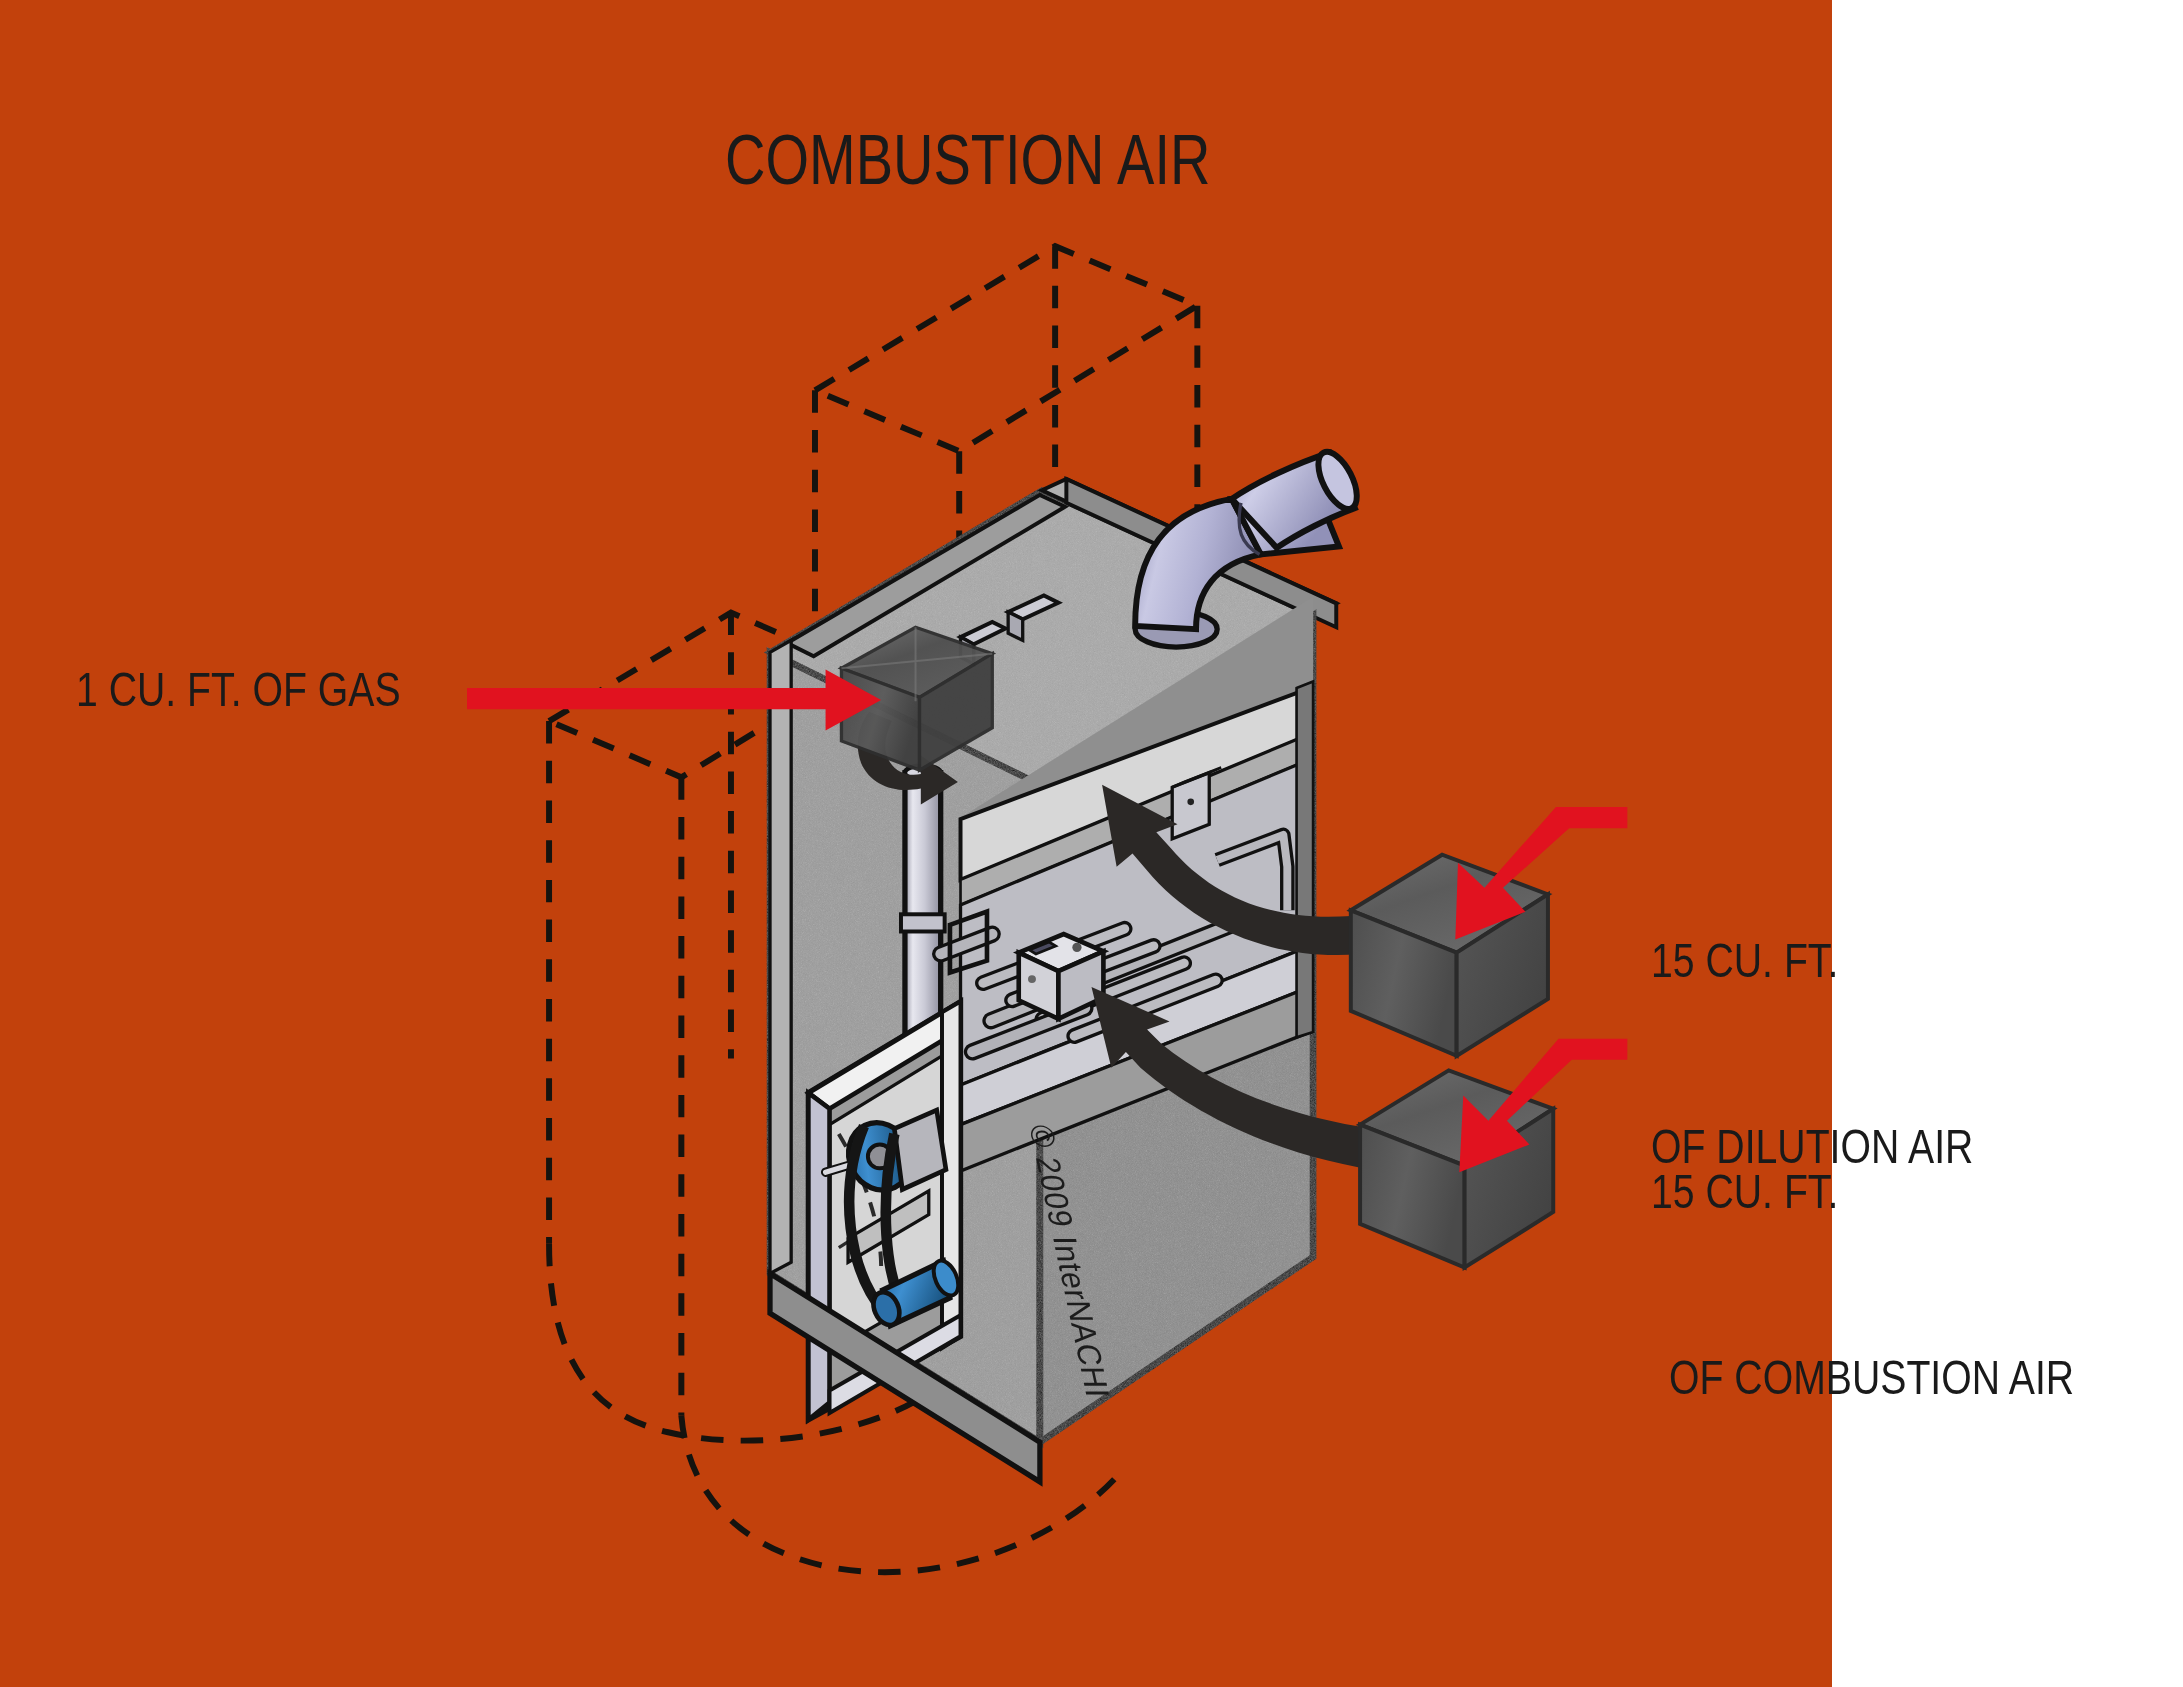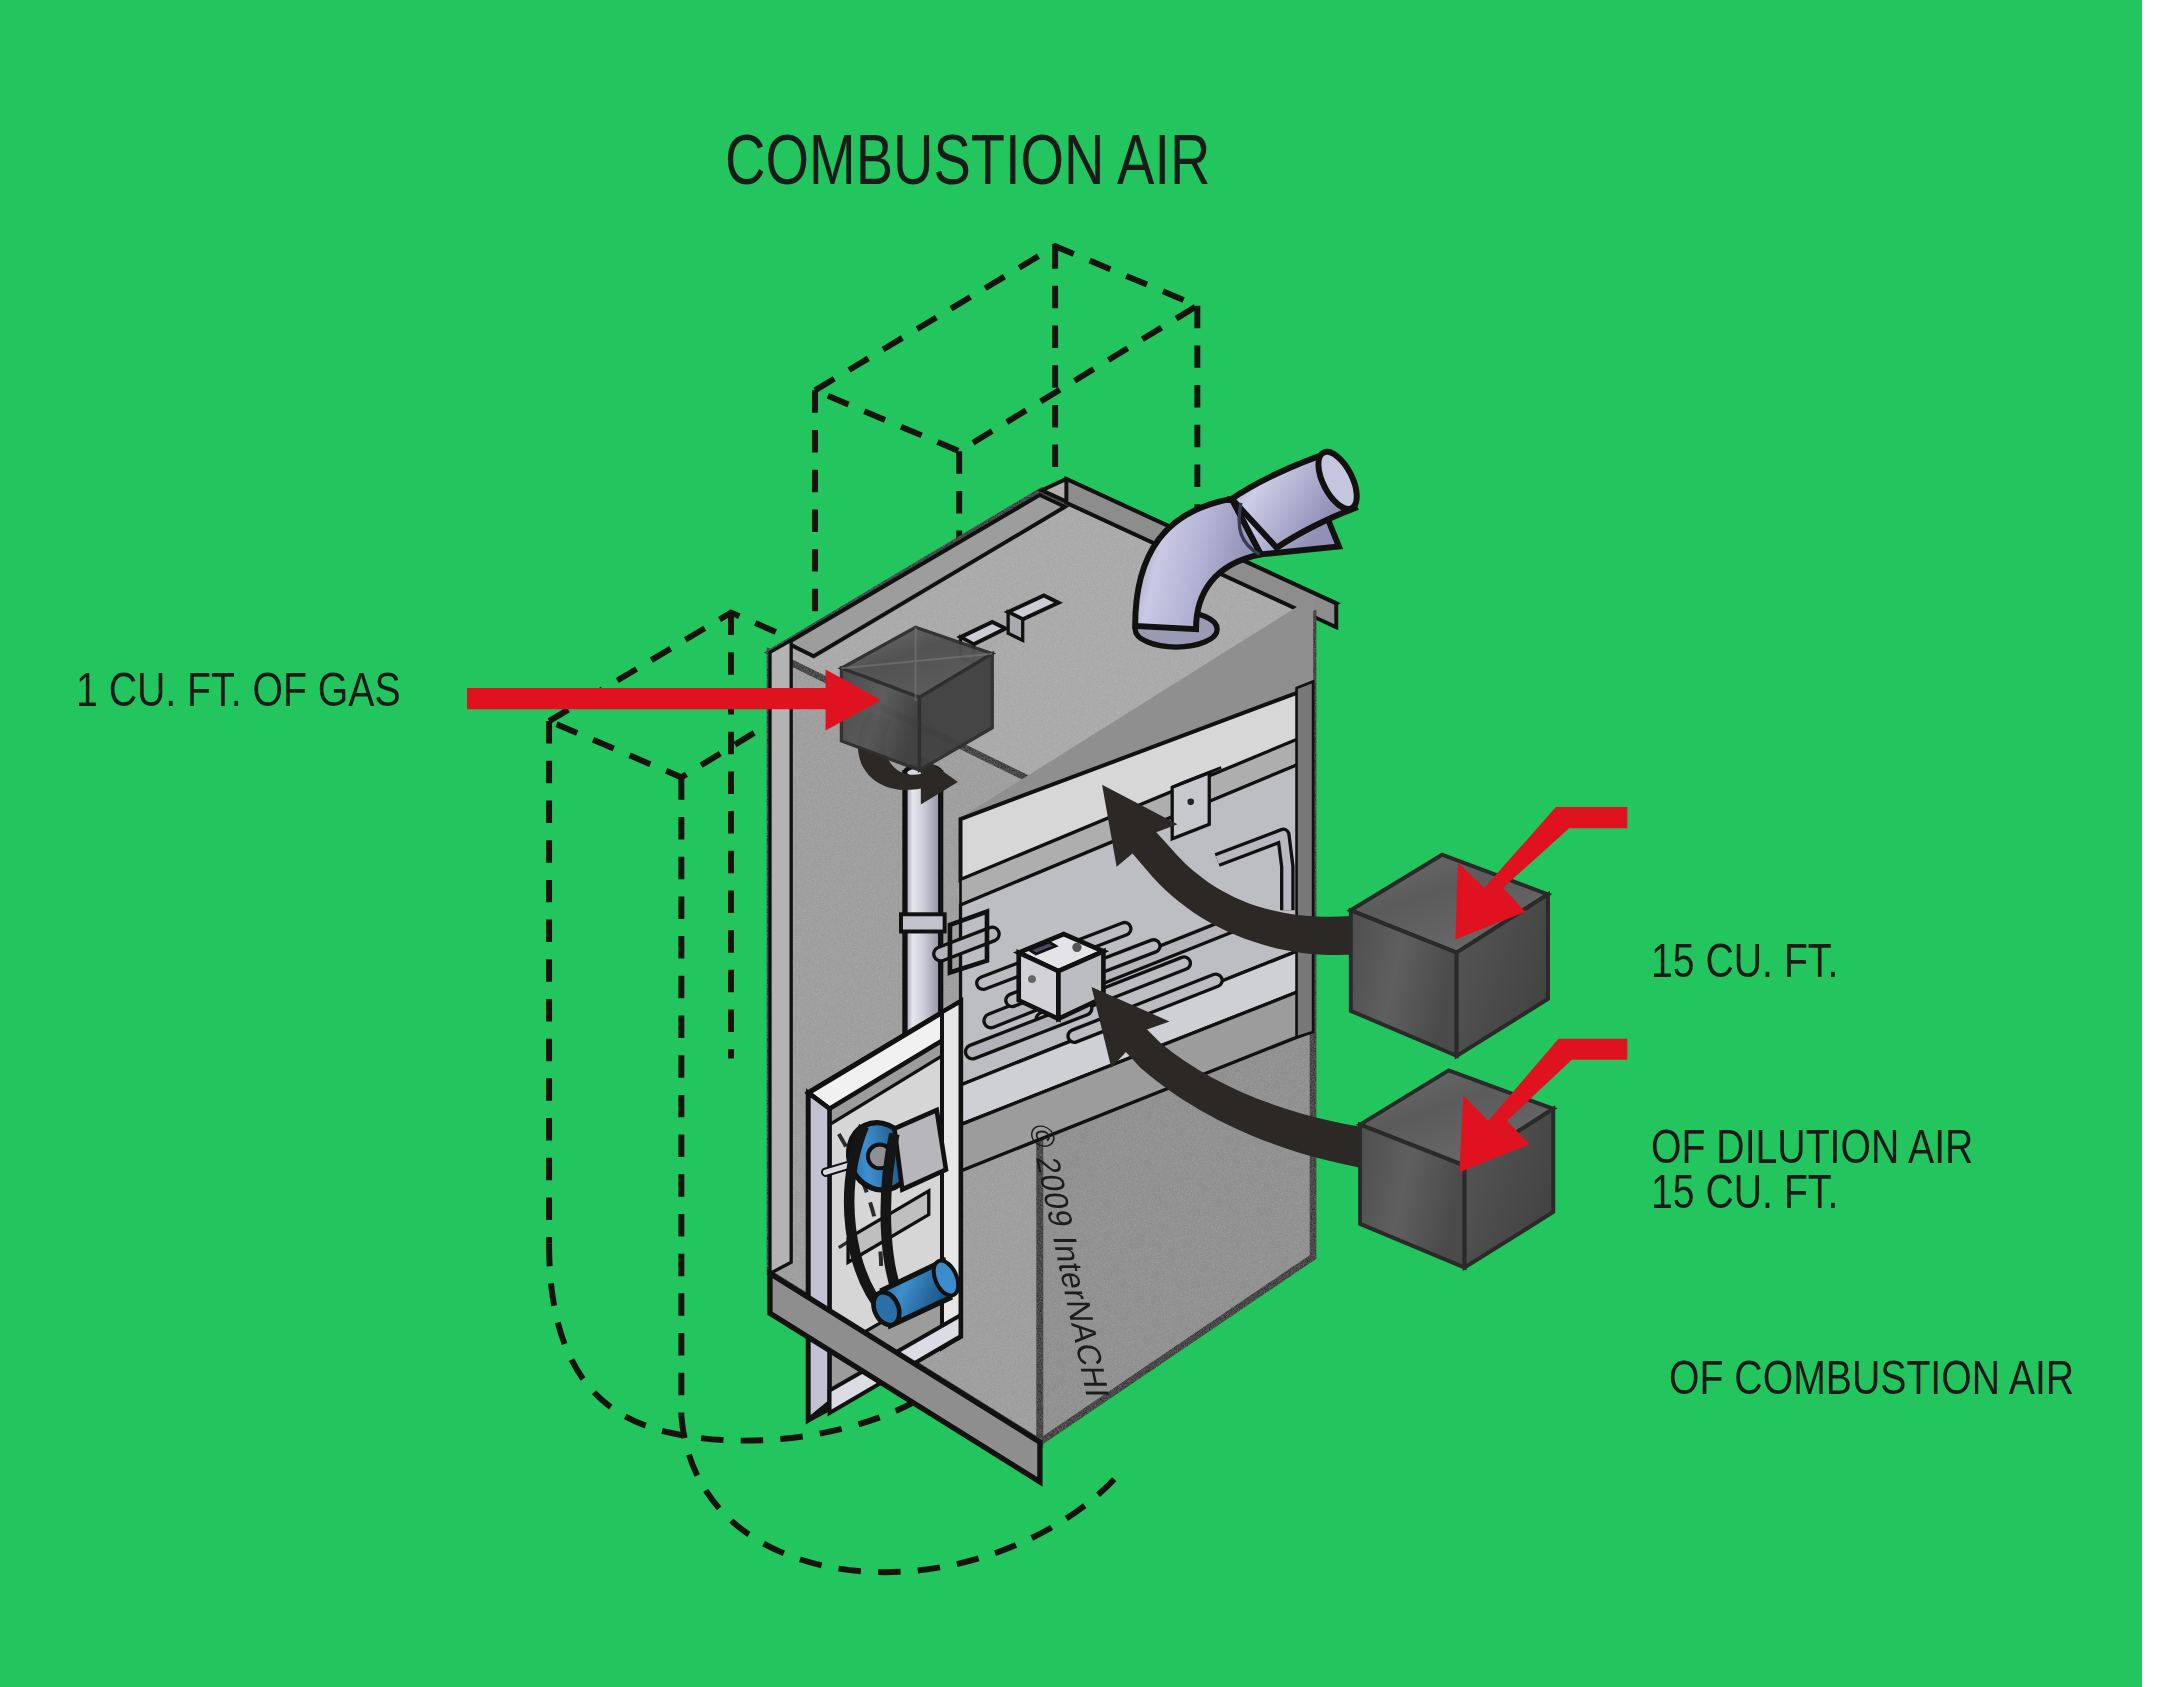--- a/index.html
+++ b/index.html
@@ -9,23 +9,23 @@
     background: #ffffff;
   }
   body {
     font-family: "Liberation Sans", sans-serif;
     width: 2183px;
     height: 1687px;
     overflow: hidden;
   }
   #stage {
     position: relative;
-    width: 2142px;
+    width: 1832px;
     height: 1687px;
-    background: #22c55e;
+    background: #c2410c;
   }
   #stage svg.layer {
     position: absolute;
     top: 0;
     left: 0;
     width: 2183px;
     height: 1687px;
   }
 
   

